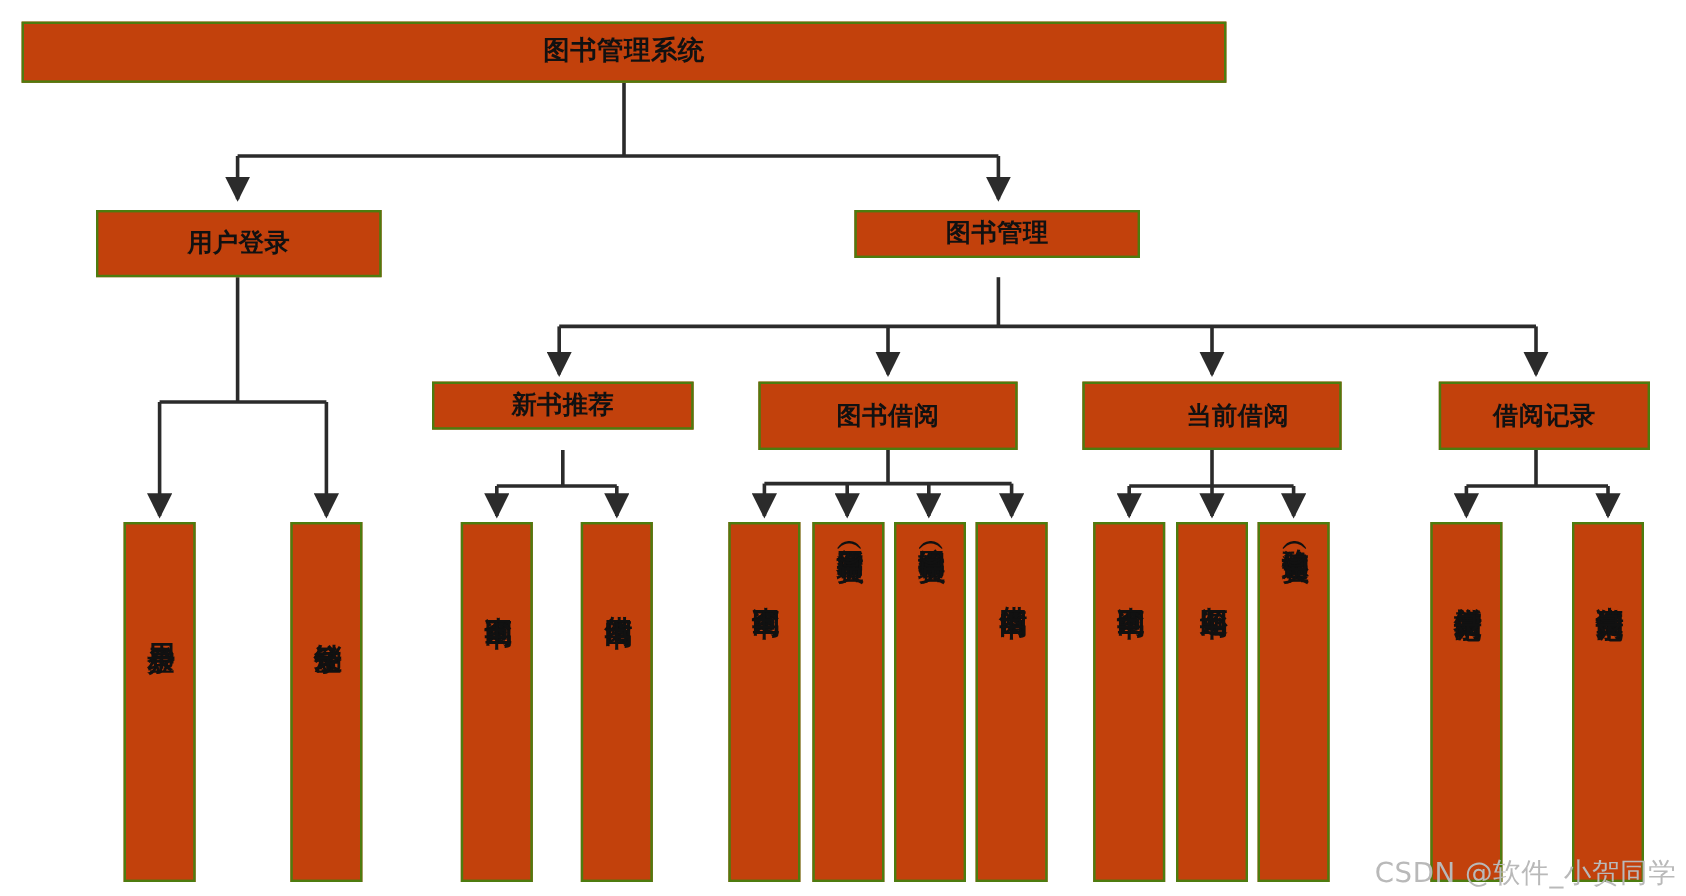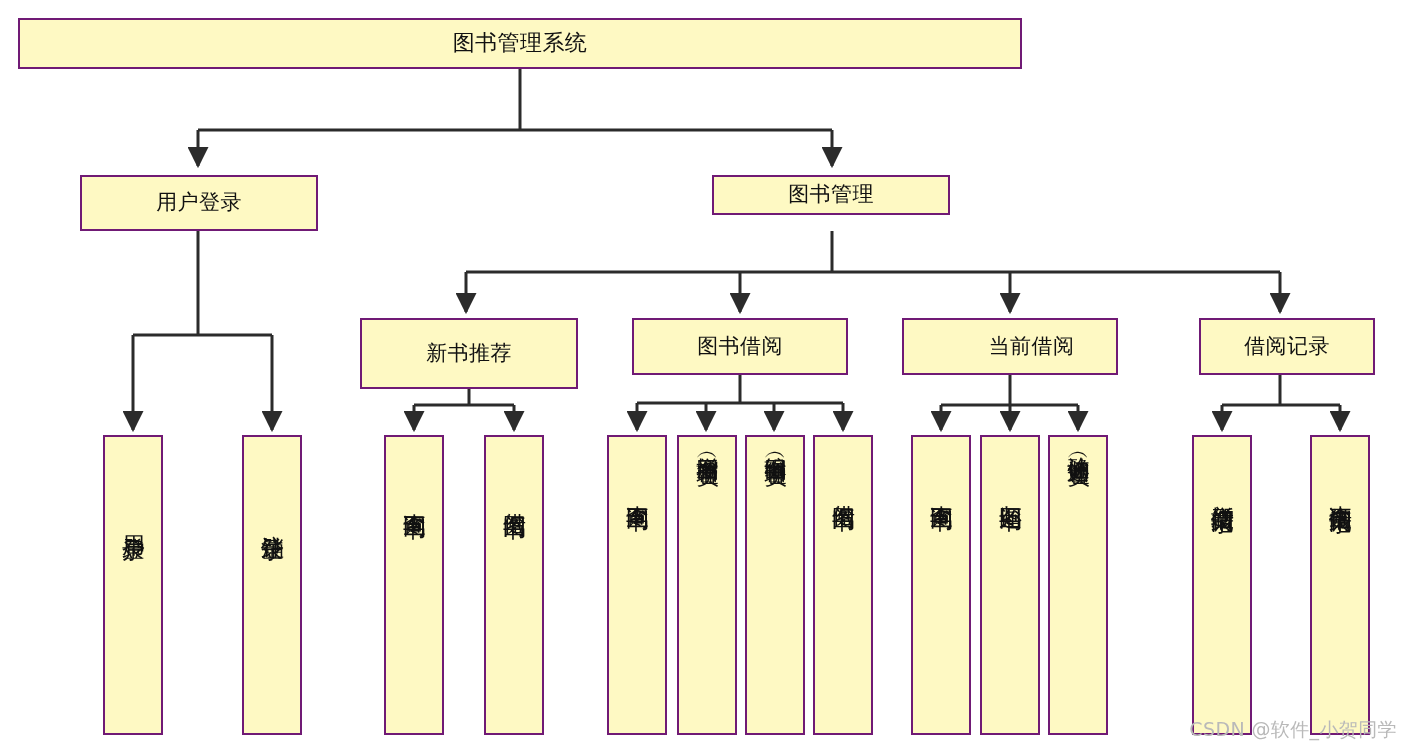--- a/index.html
+++ b/index.html
@@ -21,26 +21,27 @@
     position: absolute;
     left: 0;
     top: 0;
     width: 1405px;
     height: 747px;
     pointer-events: none;
   }
   .node {
     position: absolute;
     box-sizing: border-box;
-    background: #fef9c3;
-    border: 2px solid #701a75;
+    background: #c2410c;
+    border: 2px solid #4d7c0f;
     display: flex;
     align-items: center;
     justify-content: center;
     color: #111111;
+    font-weight: bold;
   }
   .node .lbl {
     display: block;
     text-align: center;
     line-height: 1.12;
     letter-spacing: 0.02em;
   }
   .node.h .lbl {
     font-size: 21px;
     white-space: nowrap;
@@ -70,21 +71,21 @@
   .node.v.mid2 .lbl {
     padding-top: 56px;
   }
   .node.v.mid3 .lbl {
     padding-top: 48px;
   }
   .watermark {
     position: absolute;
     right: 8px;
     bottom: 4px;
-    font-size: 19px;
+    font-size: 23px;
     color: #b9b9b9;
     white-space: nowrap;
     letter-spacing: 0.02em;
   }
 </style>
 </head>
 <body>
 
 <div id="canvas">
 
@@ -143,21 +144,21 @@
   </div>
 
   <div class="node h" style="left:80px; top:175px; width:238px; height:56px;">
     <span class="lbl">用户登录</span>
   </div>
 
   <div class="node h" style="left:712px; top:175px; width:238px; height:40px;">
     <span class="lbl">图书管理</span>
   </div>
 
-  <div class="node h" style="left:360px; top:318px; width:218px; height:71px;">
+  <div class="node h" style="left:360px; top:318px; width:218px; height:40px;">
     <span class="lbl">新书推荐</span>
   </div>
 
   <div class="node h" style="left:632px; top:318px; width:216px; height:57px;align-items:center;">
     <span class="lbl">图书借阅</span>
   </div>
 
   <div class="node h" style="left:902px; top:318px; width:216px; height:57px;padding-left:43px;">
     <span class="lbl">当前借阅</span>
   </div>

